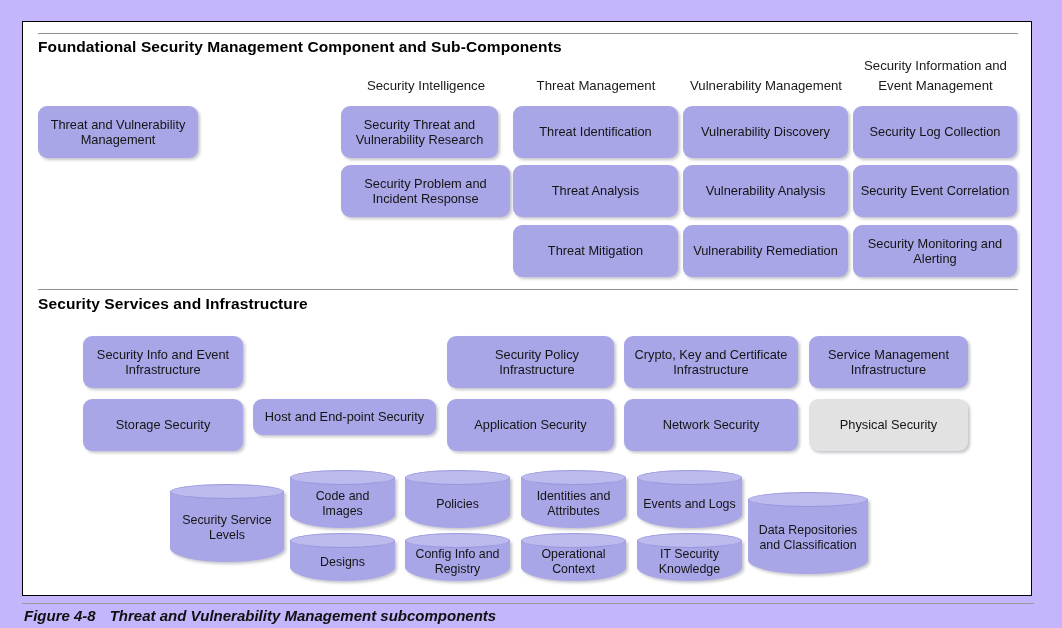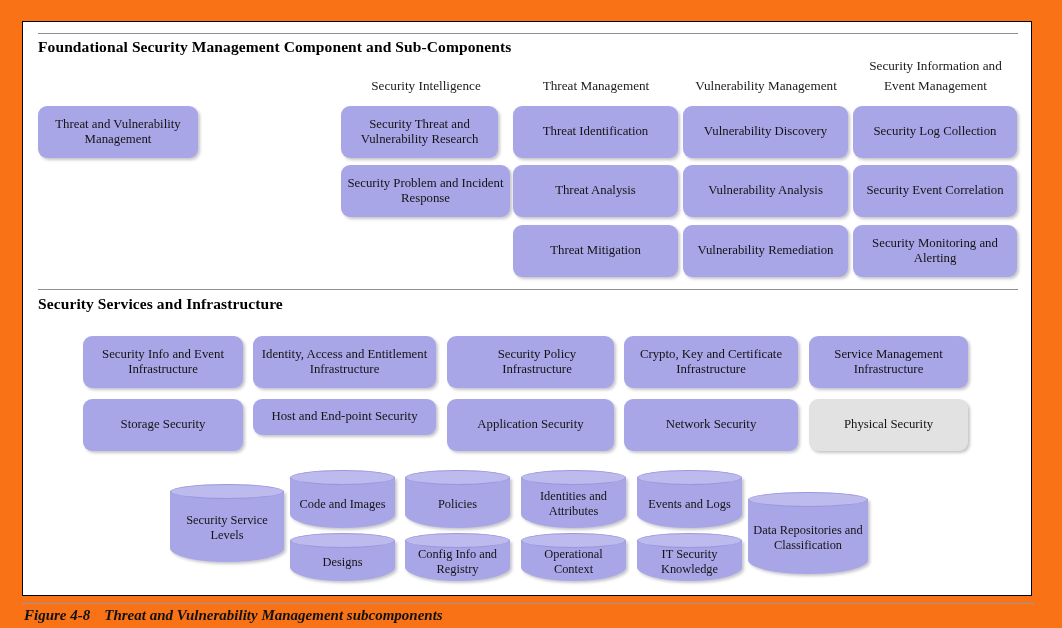--- a/index.html
+++ b/index.html
@@ -10,22 +10,21 @@
   }
   body {
     font-family: "Liberation Sans", sans-serif;
     color: #000000;
   }
   #figure-root {
     position: relative;
     width: 1062px;
     height: 628px;
     overflow: hidden;
-    background: #f97316;
-    font-family: Liberation Serif, serif;
+    background: #c4b5fd;
   }
 
   
   .frame {
     position: absolute;
     left: 22px;
     top: 21px;
     width: 1010px;
     height: 575px;
     border: 1.5px solid #000000;
@@ -173,21 +172,20 @@
   <div class="box" style="left:683px; top:225px; width:165px; height:52px;">Vulnerability Remediation</div>
 
   <div class="box" style="left:853px; top:106px; width:164px; height:52px;">Security Log Collection</div>
   <div class="box" style="left:853px; top:165px; width:164px; height:52px;">Security Event Correlation</div>
   <div class="box" style="left:853px; top:225px; width:164px; height:52px;">Security Monitoring and Alerting</div>
 
   <div class="section-rule" style="left:38px; top:289px; width:980px;"></div>
   <div class="section-title" style="left:38px; top:295px;">Security Services and Infrastructure</div>
 
   <div class="box" style="left:83px; top:336px; width:160px; height:52px;">Security Info and Event Infrastructure</div>
-  <div class="box" style="left:253px; top:336px; width:183px; height:52px;">Identity, Access and Entitlement Infrastructure</div>
   <div class="box" style="left:447px; top:336px; width:167px; height:52px;padding-left:18px;">Security Policy Infrastructure</div>
   <div class="box" style="left:624px; top:336px; width:174px; height:52px;">Crypto, Key and Certificate Infrastructure</div>
   <div class="box" style="left:809px; top:336px; width:159px; height:52px;">Service Management Infrastructure</div>
 
   <div class="box" style="left:83px; top:399px; width:160px; height:52px;">Storage Security</div>
   <div class="box" style="left:253px; top:399px; width:183px; height:36px;">Host and End-point Security</div>
   <div class="box" style="left:447px; top:399px; width:167px; height:52px;">Application Security</div>
   <div class="box" style="left:624px; top:399px; width:174px; height:52px;">Network Security</div>
   <div class="box grey" style="left:809px; top:399px; width:159px; height:52px;">Physical Security</div>
 

